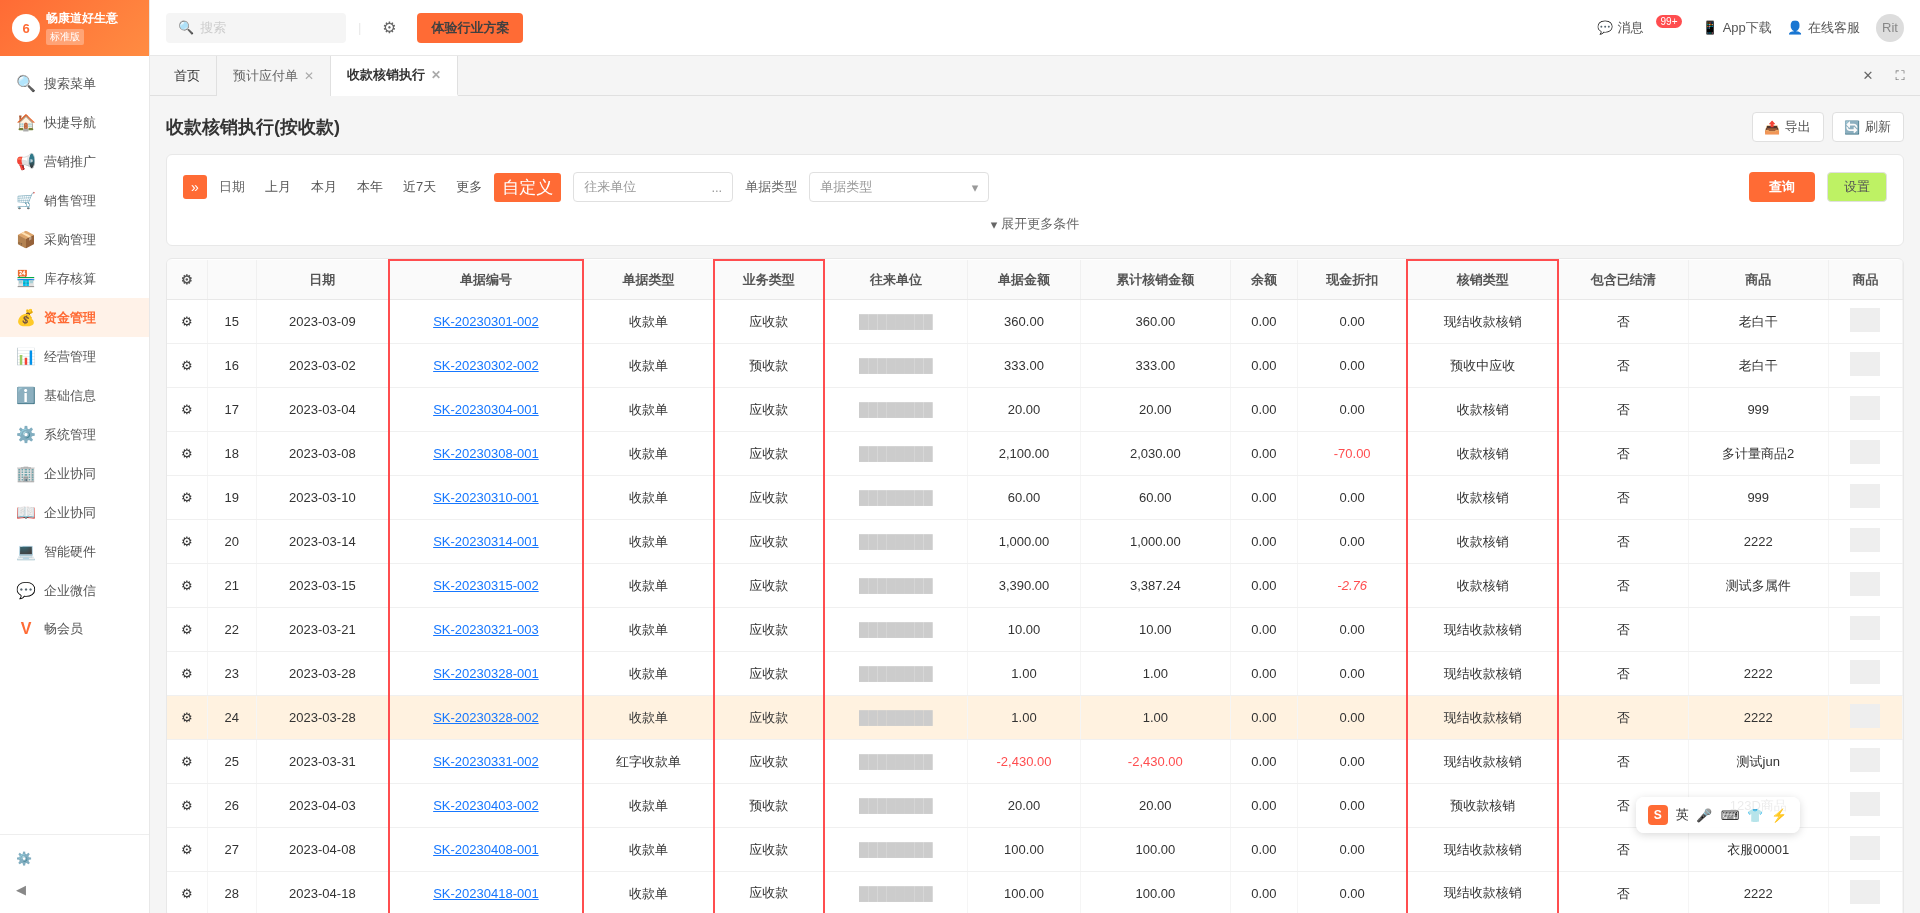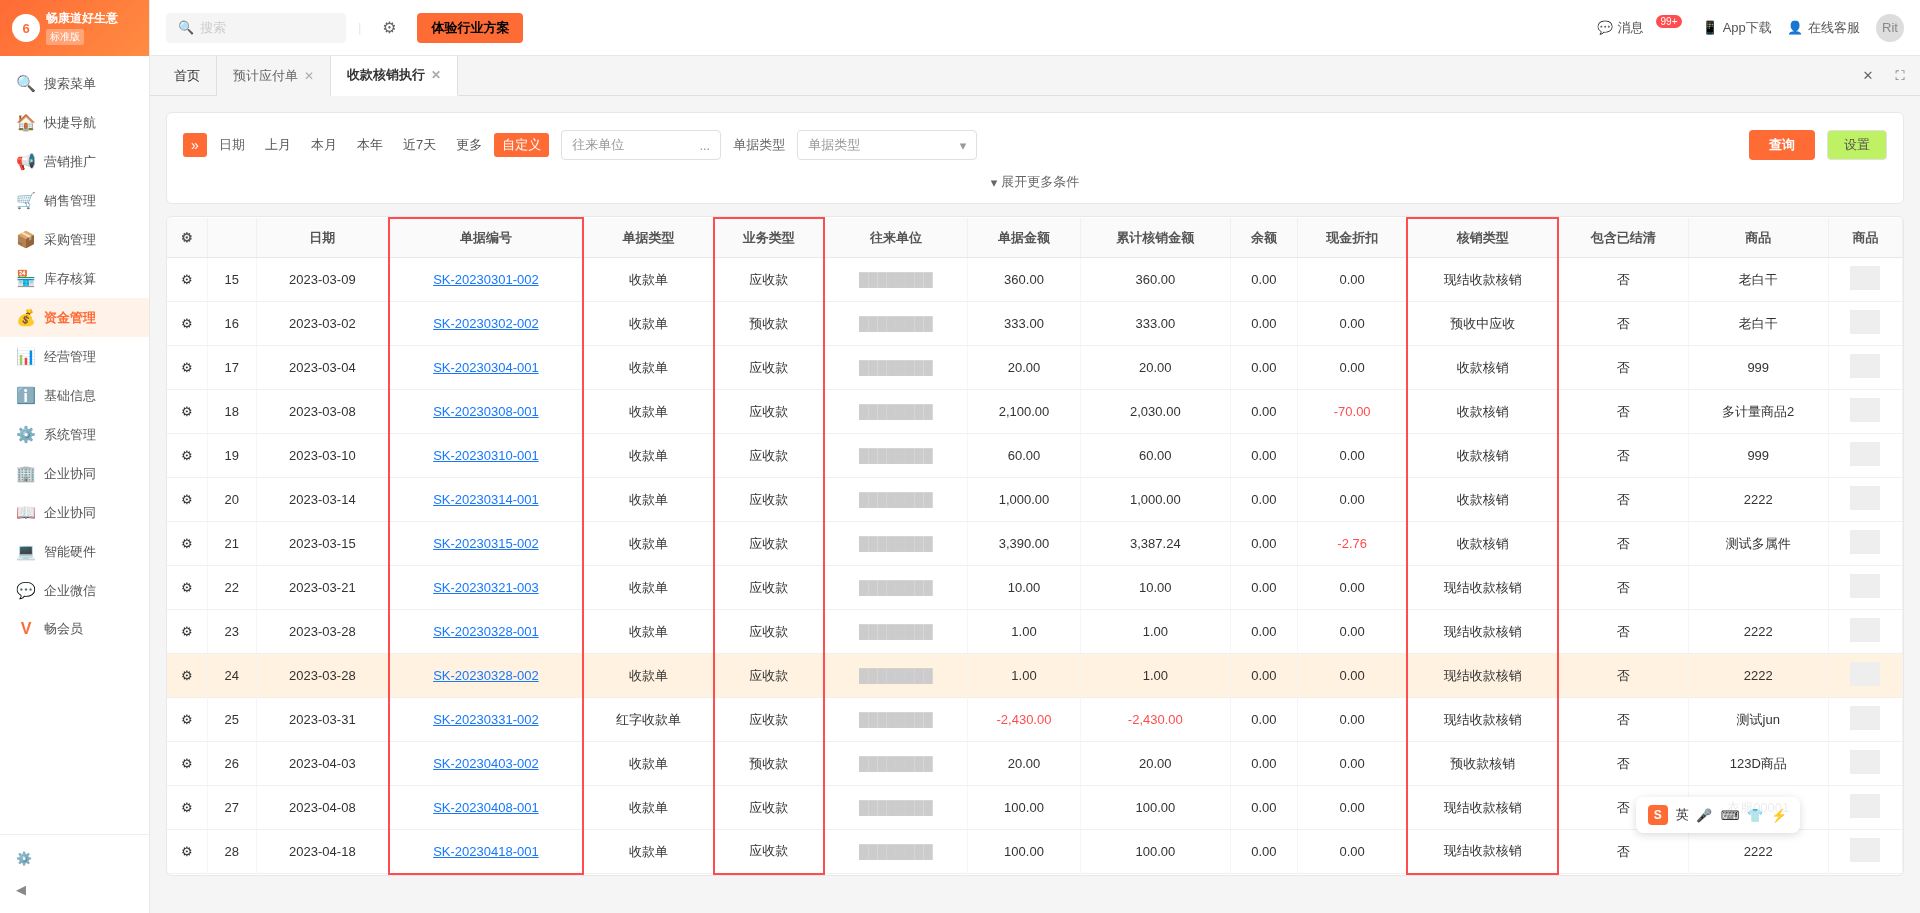--- a/index.html
+++ b/index.html
@@ -65,21 +65,21 @@
       width: 180px; display: flex; align-items: center; gap: 6px;
     }
     .topbar-divider { color: #e8e8e8; }
     .gear-btn {
       width: 32px; height: 32px;
       display: flex; align-items: center; justify-content: center;
       cursor: pointer; color: #666; font-size: 16px;
       border-radius: 4px;
     }
     .industry-btn {
-      background: #ff6b35; color: #000000; border: none;
+      background: #ff6b35; color: #404040; border: none;
       padding: 6px 14px; border-radius: 4px; cursor: pointer;
       font-size: 13px; font-weight: bold;
     }
     .topbar-right { margin-left: auto; display: flex; align-items: center; gap: 16px; color: #555; }
     .notif-badge {
       background: #ff4d4f; color: #fff;
       font-size: 10px; padding: 1px 5px; border-radius: 10px;
       position: relative; top: -6px; left: -4px; margin-left: 12px;
     }
     .topbar-right-item { display: flex; align-items: center; gap: 4px; cursor: pointer; }
@@ -134,21 +134,21 @@
     }
     .filter-row { display: flex; align-items: center; gap: 12px; flex-wrap: wrap; }
     .filter-label { color: #666; white-space: nowrap; }
     .date-options { display: flex; gap: 4px; align-items: center; }
     .date-opt {
       padding: 3px 8px; cursor: pointer; color: #555;
       border-radius: 3px; font-size: 13px;
     }
     .date-custom {
       background: #ff6b35; color: #fff;
-      padding: 3px 8px; border-radius: 3px; cursor: pointer; font-size: 13px;
+      padding: 3px 8px; border-radius: 3px; cursor: pointer; font-size: 17px;
     }
     .date-range { color: #ff6b35; font-size: 12px; margin-top: 4px; }
     .filter-input {
       border: 1px solid #e0e0e0; border-radius: 4px;
       padding: 5px 10px; min-width: 160px; color: #999;
       display: flex; align-items: center; justify-content: space-between;
     }
     .filter-select {
       border: 1px solid #e0e0e0; border-radius: 4px;
       padding: 5px 10px; min-width: 140px; color: #999;
@@ -360,20 +360,33 @@
       <span class="tab-close">✕</span>
     </div>
     <div class="tabs-right">
       <div class="win-btn">✕</div>
       <div class="win-btn">⛶</div>
     </div>
   </div>
 
   <div class="page-content">
 
+    <div class="page-header">
+      <h1 class="page-title">收款核销执行(按收款)</h1>
+      <div class="header-actions">
+        <button class="action-btn">
+          <span>📤</span>
+          <span>导出</span>
+        </button>
+        <button class="action-btn">
+          <span>🔄</span>
+          <span>刷新</span>
+        </button>
+      </div>
+    </div>
 
     <div class="filter-bar">
       <div class="filter-row">
 
         <div style="position:relative; width:24px; height:40px; flex-shrink:0;">
           <div style="background:#ff6b35; color:#fff; width:24px; height:24px; display:flex; align-items:center; justify-content:center; border-radius:3px; cursor:pointer; font-size:14px; position:absolute; top:50%; transform:translateY(-50%);">»</div>
         </div>
 
         <span class="filter-label">日期</span>
         <div class="date-options">
@@ -537,21 +550,21 @@
     <td class="settings-col">⚙</td>
     <td>21</td>
     <td>2023-03-15</td>
     <td class="col-danbiannum"><a class="link-cell">SK-20230315-002</a></td>
     <td>收款单</td>
     <td class="col-yewuleixing">应收款</td>
     <td style="color:#ccc;">████████</td>
     <td>3,390.00</td>
     <td>3,387.24</td>
     <td>0.00</td>
-    <td style="color:#ff4d4f;">-2.76</td>
+    <td style="color:#ff4d4f;font-style:italic;">-2.76</td>
     <td class="col-hexiaoleixing">收款核销</td>
     <td>否</td>
     <td>测试多属件</td>
     <td><div style="width:30px;height:24px;background:#eee;display:inline-block;"></div></td>
   </tr>
             <tr>
     <td class="settings-col">⚙</td>
     <td>22</td>
     <td>2023-03-21</td>
     <td class="col-danbiannum"><a class="link-cell">SK-20230321-003</a></td>

